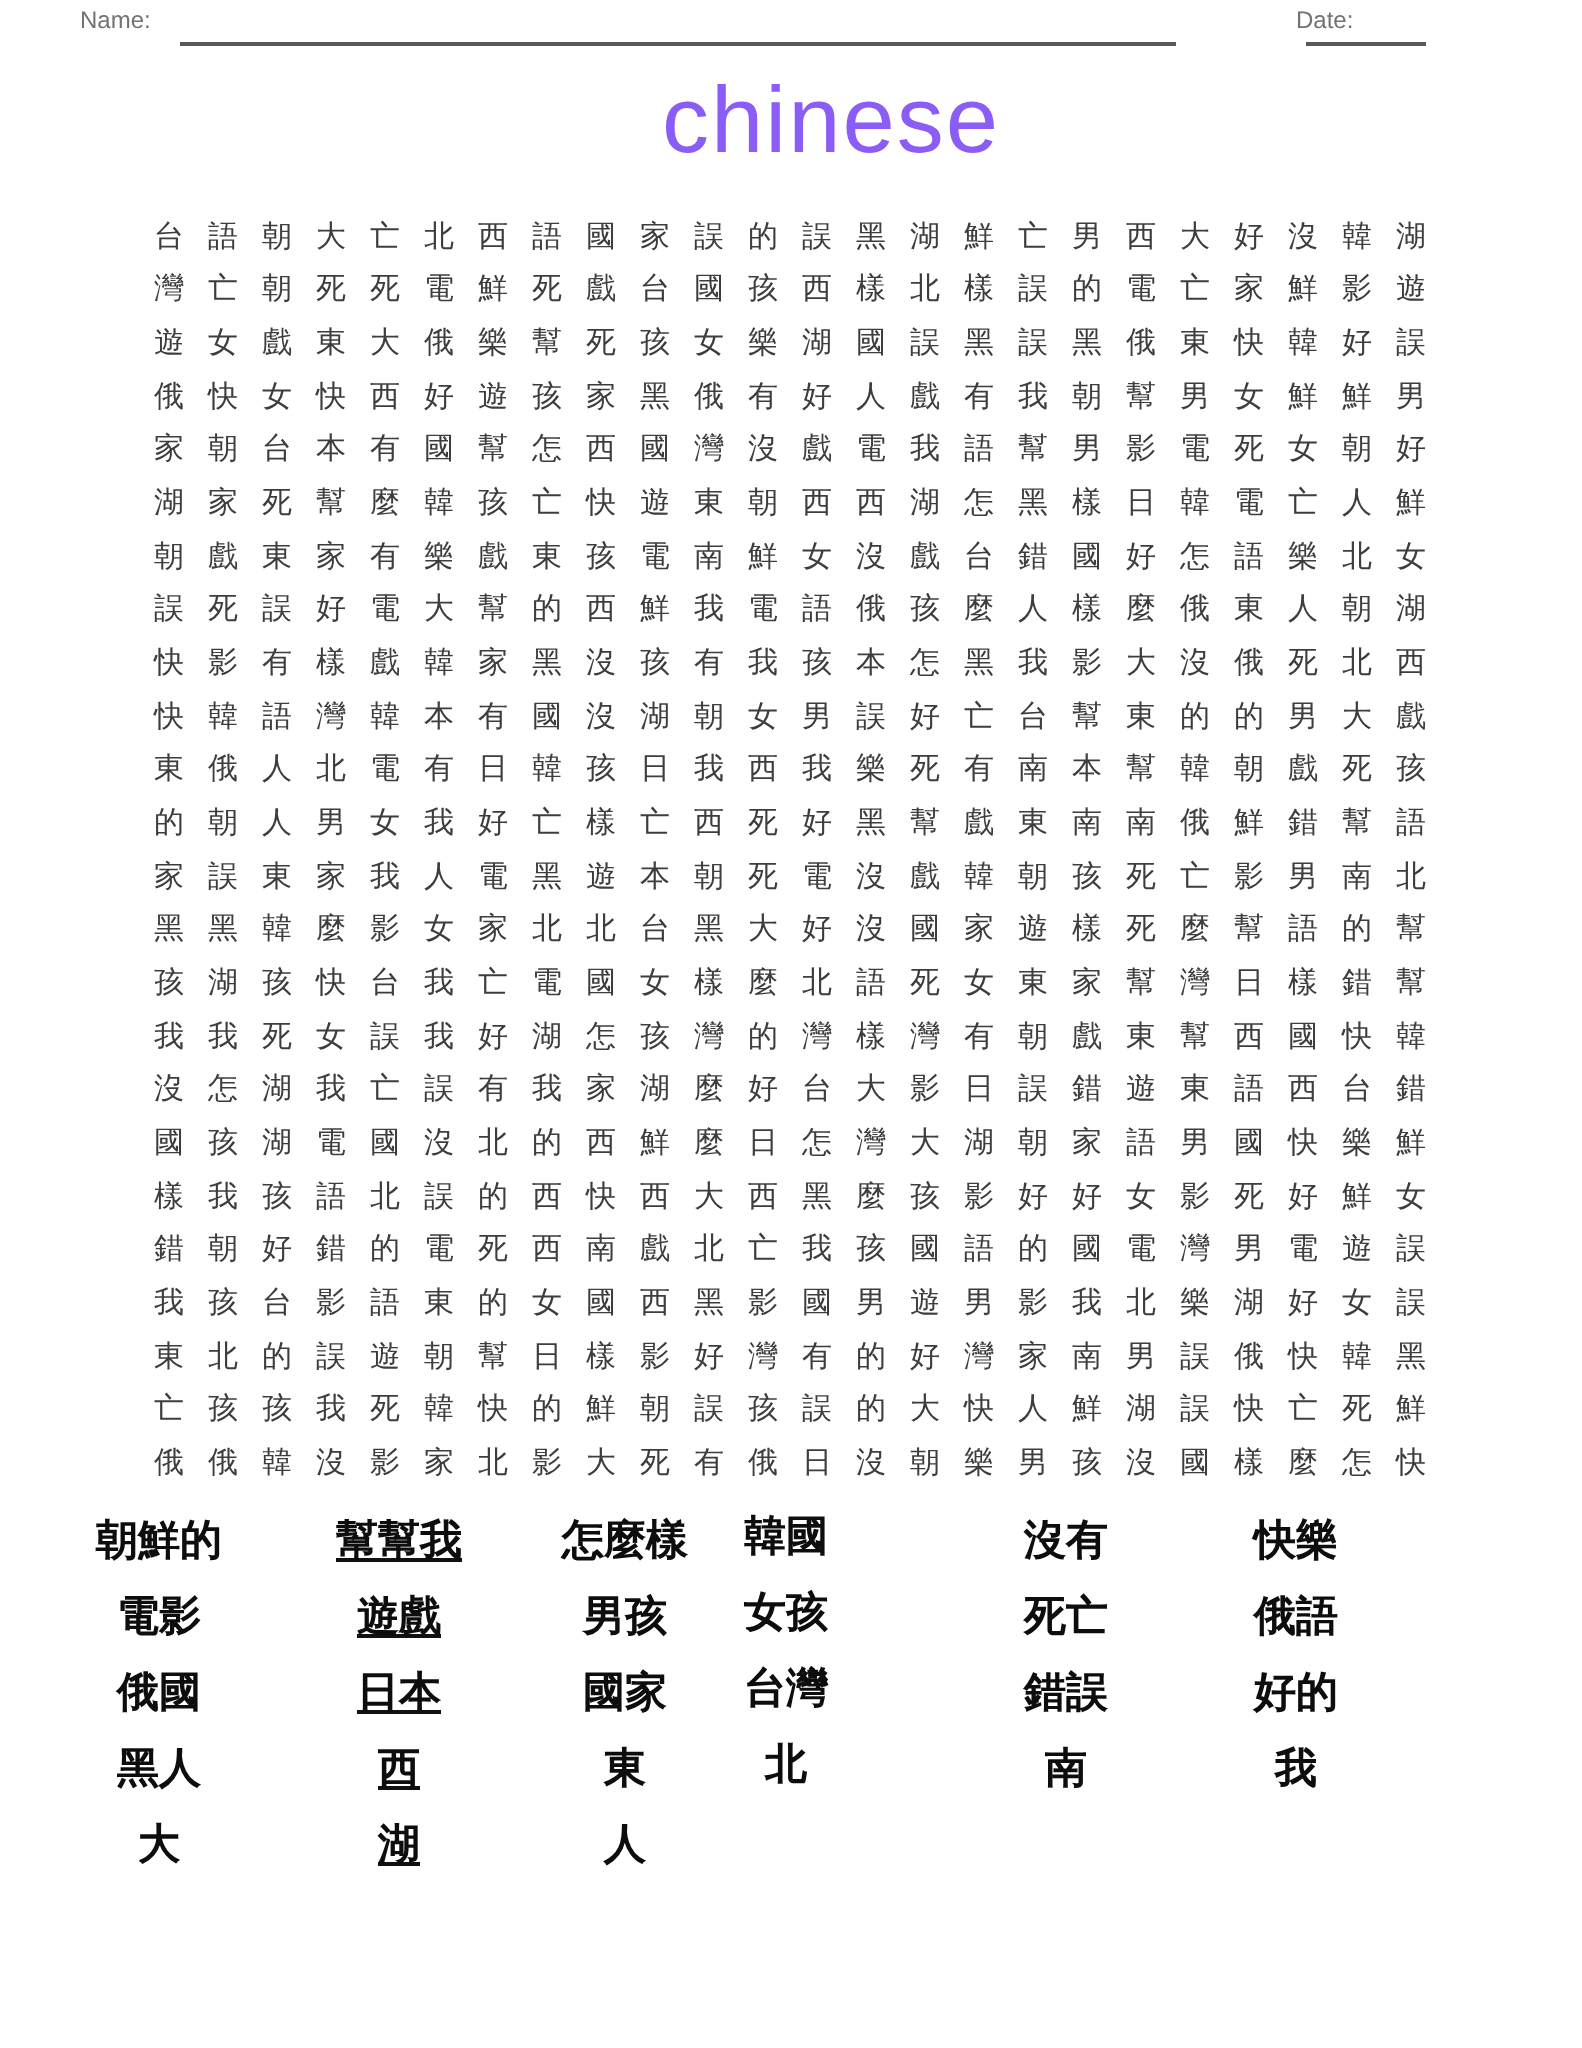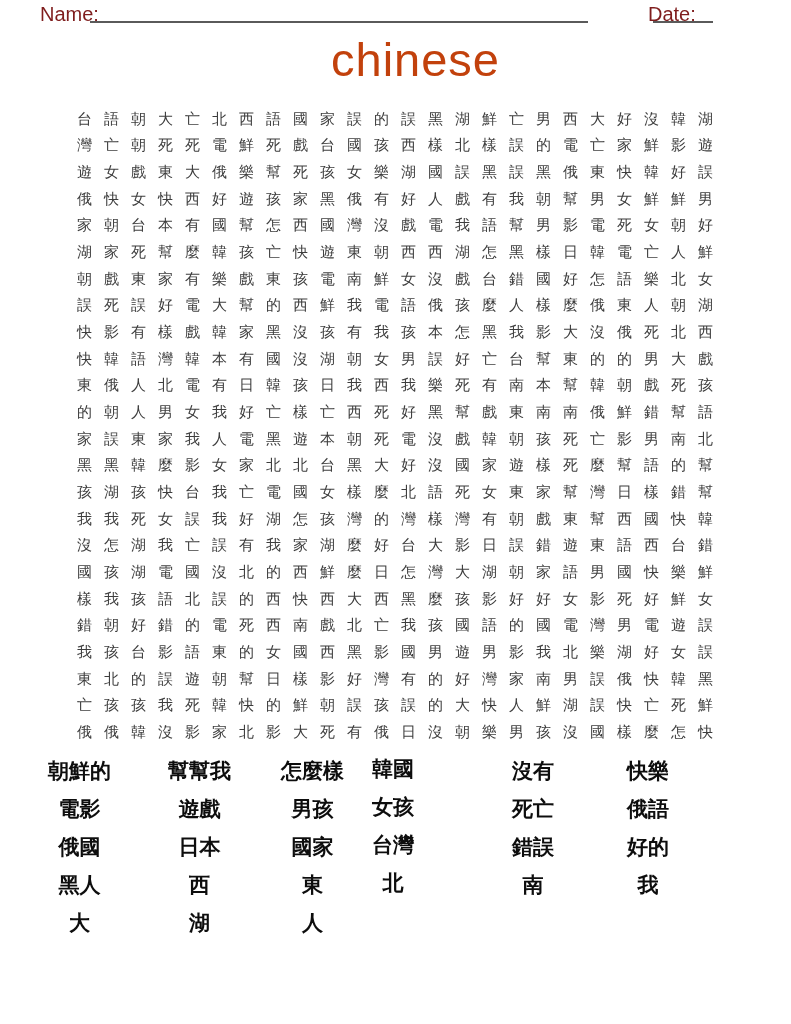--- a/index.html
+++ b/index.html
@@ -10,22 +10,22 @@
     height: 1024px;
     font-family: "Liberation Sans", sans-serif;
     color: #111111;
     overflow: hidden;
   }
 
   
   .hdr-label {
     position: absolute;
     top: 3px;
-    font-size: 20px;
-    color: #7f1d1d;
+    font-size: 12px;
+    color: #737373;
   }
   .lbl-name { left: 40px; }
   .lbl-date { left: 608px; margin-left: 40px; }
   .hdr-line {
     position: absolute;
     top: 21px;
     border-bottom: 2px solid #5a5a5a;
     height: 0;
   }
   .line-name { left: 90px; width: 498px; }
@@ -34,21 +34,21 @@
   
   .title {
     position: absolute;
     top: 32px;
     left: 0;
     width: 100%;
     text-align: center;
     font-size: 47px;
     font-weight: 500;
     letter-spacing: 1px;
-    color: #c2410c;
+    color: #8b5cf6;
     padding-left: 40px;
   }
 
   
   .grid {
     position: absolute;
     left: 71px;
     top: 105px;
     width: 648px;
     height: 640px;
@@ -72,21 +72,21 @@
     left: 0;
     width: 100%;
     height: 200px;
   }
   .word-col {
     position: absolute;
     top: 0;
     text-align: center;
   }
   .word-col:nth-child(1) { left: 48px;  }
-  .word-col:nth-child(2) { left: 168px; }
+  .word-col:nth-child(2) { left: 168px; text-decoration: underline; }
   .word-col:nth-child(3) { left: 281px; }
   .word-col:nth-child(4) { left: 372px; font-family: Liberation Mono, monospace; }
   .word-col:nth-child(5) { left: 512px; }
   .word-col:nth-child(6) { left: 627px; }
   .word {
     font-size: 21px;
     font-weight: 600;
     line-height: 38px;
     color: #0d0d0d;
     white-space: nowrap;

